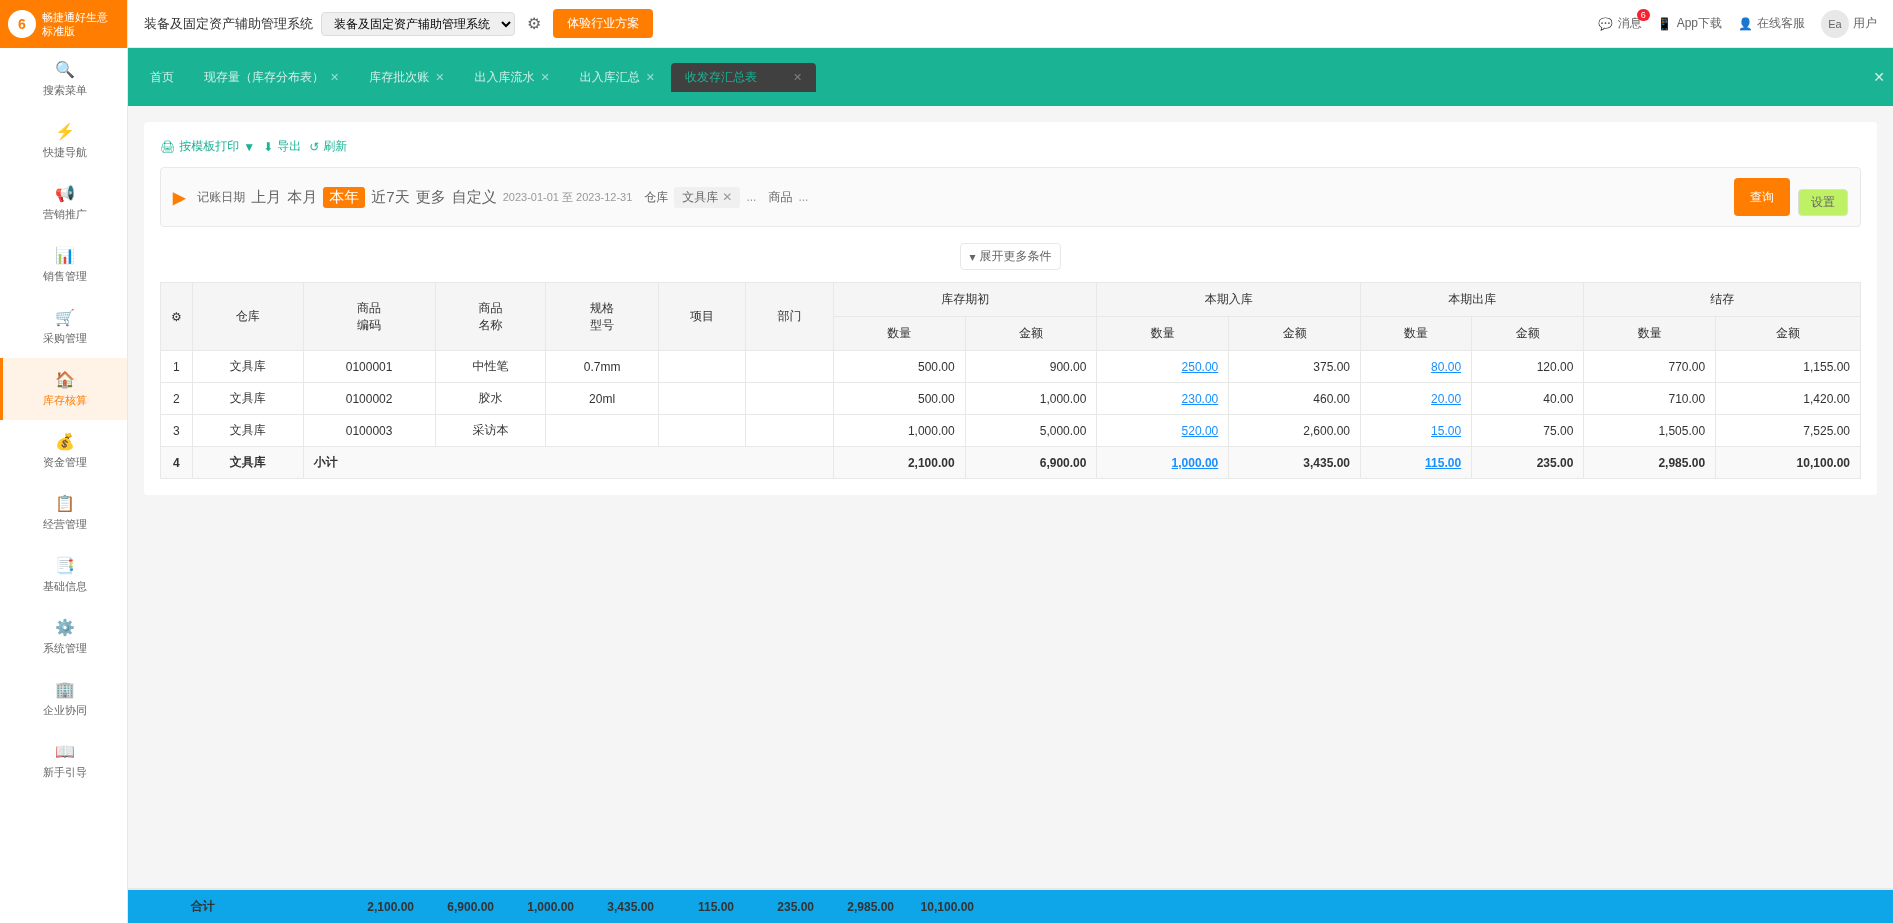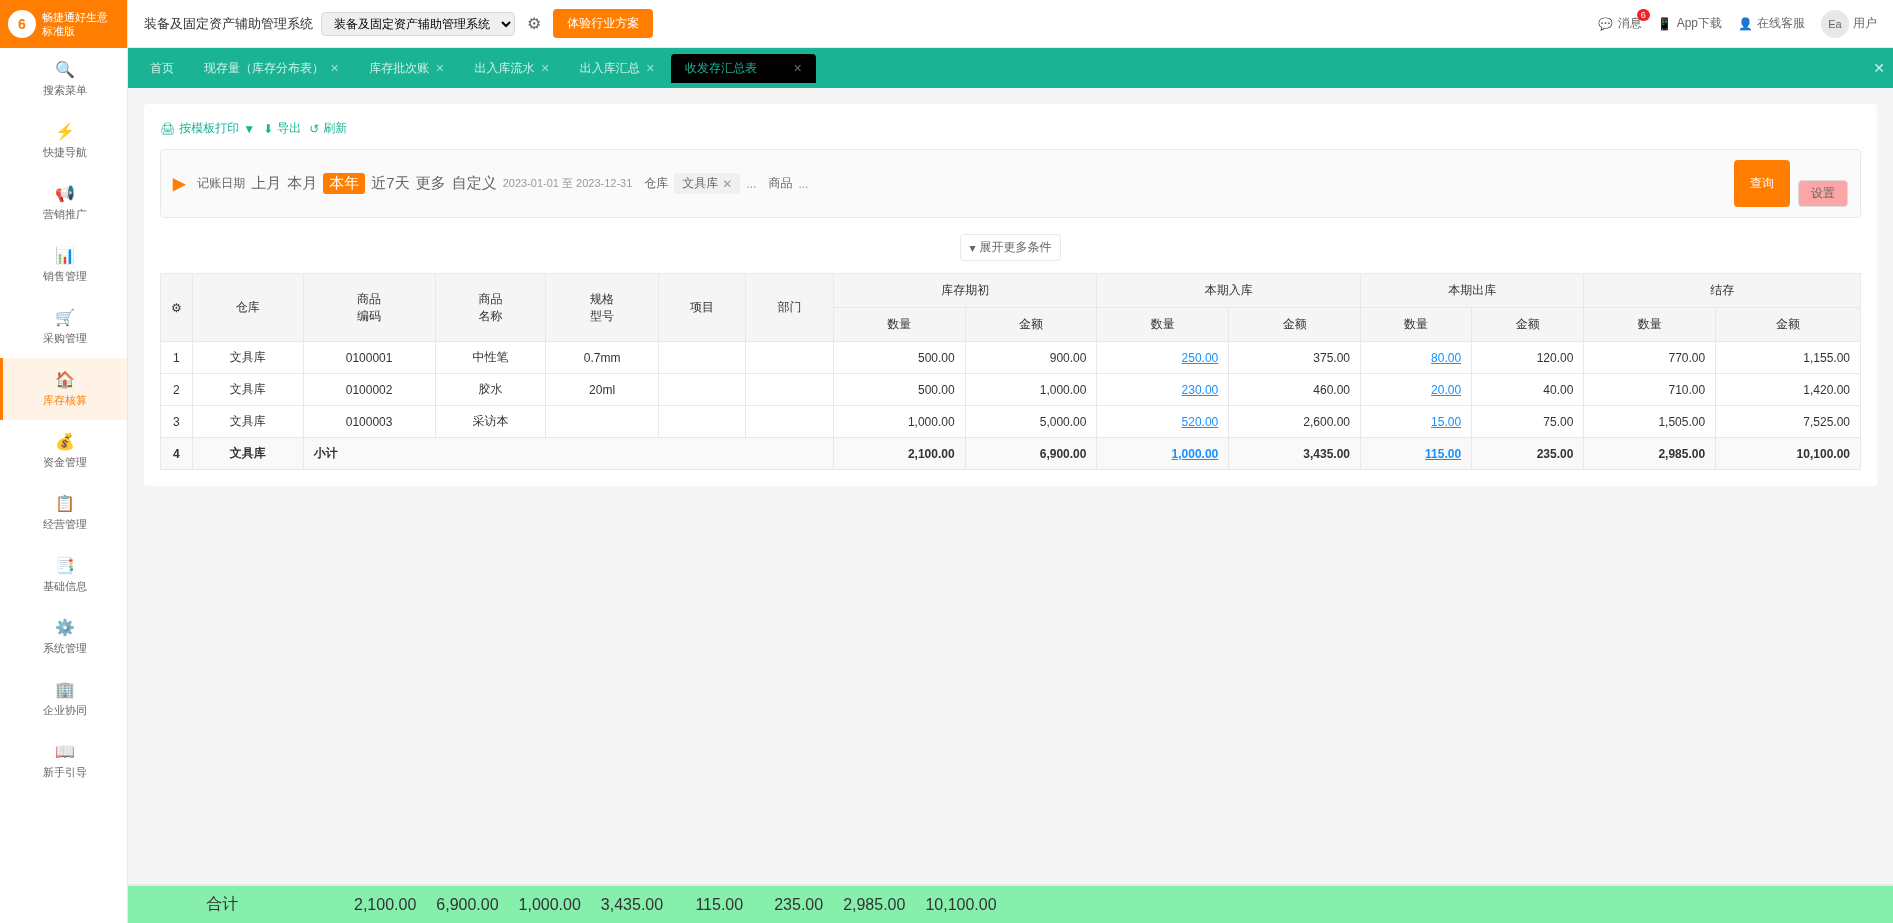--- a/index.html
+++ b/index.html
@@ -27,36 +27,36 @@
     .system-title { font-size: 13px; color: #333; }
     .header-select { border: 1px solid #ddd; border-radius: 4px; padding: 3px 8px; font-size: 12px; }
     .gear-btn { color: #666; cursor: pointer; font-size: 16px; padding: 4px; }
     .trial-btn { background: #ff7d00; color: #fff; border: none; border-radius: 4px; padding: 6px 14px; cursor: pointer; font-size: 12px; }
     .top-header-right { display: flex; align-items: center; gap: 16px; }
     .header-action { display: flex; align-items: center; gap: 4px; cursor: pointer; color: #666; font-size: 12px; position: relative; }
     .badge { position: absolute; top: -6px; right: -8px; background: #f5222d; color: #fff; border-radius: 8px; font-size: 9px; padding: 1px 4px; }
     .user-avatar { width: 28px; height: 28px; background: #e8e8e8; border-radius: 50%; display: flex; align-items: center; justify-content: center; font-size: 11px; color: #666; }
 
     
-    .tab-bar { background: #1ab394; display: flex; align-items: center; height: 40px; padding: 0 8px; flex-shrink: 0; }
+    .tab-bar { background: #1ab394; display: flex; align-items: center; height: 58px; padding: 0 8px; flex-shrink: 0; }
     .tab { display: flex; align-items: center; gap: 6px; padding: 6px 14px; cursor: pointer; font-size: 12px; color: rgba(255,255,255,0.8); border-radius: 4px 4px 0 0; margin-right: 2px; }
-    .tab.active { background: #000000; color: #1ab394; font-weight: 500; gap: 36px; }
+    .tab.active { background: #404040; color: #1ab394; font-weight: 500; gap: 36px; }
     .tab .close { font-size: 11px; opacity: 0.7; }
     .tab.active .close { color: #999; }
     .tab-close-all { margin-left: auto; color: #fff; opacity: 0.8; cursor: pointer; font-size: 14px; }
 
     
     .content { flex: 1; overflow-y: auto; padding: 16px; background: #f5f5f5; }
     .page-card { background: #fff; border-radius: 4px; padding: 16px; }
     .page-title { font-size: 15px; font-weight: 600; color: #333; margin-bottom: 16px; }
     .page-title-bar { display: flex; align-items: center; justify-content: space-between; margin-bottom: 12px; }
     .page-actions { display: flex; align-items: center; gap: 8px; }
     .action-btn { display: flex; align-items: center; gap: 4px; color: #1ab394; cursor: pointer; font-size: 12px; }
     .query-btn { background: #ff7d00; color: #fff; border: none; border-radius: 4px; padding: 0 16px; cursor: pointer; font-size: 12px; }
-    .set-btn { background: #fca5a5; color: #666; border: 1px solid #ddd; border-radius: 4px; padding: 4px 12px; cursor: pointer; font-size: 12px; margin-top: 20px; }
+    .set-btn { background: #bef264; color: #666; border: 1px solid #ddd; border-radius: 4px; padding: 4px 12px; cursor: pointer; font-size: 12px; margin-top: 11px; }
 
     
     .filter-bar { display: flex; align-items: center; gap: 12px; padding: 10px 12px; background: #fafafa; border: 1px solid #e8e8e8; border-radius: 4px; margin-bottom: 8px; }
     .filter-toggle { color: #ff7d00; cursor: pointer; font-size: 16px; font-weight: bold; }
     .filter-item { display: flex; align-items: center; gap: 6px; font-size: 12px; color: #666; }
     .date-links { display: flex; align-items: center; gap: 6px; }
     .date-link { color: #666; cursor: pointer; font-size: 15px; }
     .date-link.active { background: #ff7d00; color: #fff; border-radius: 3px; padding: 1px 6px; }
     .date-range { font-size: 11px; color: #999; }
     .warehouse-tag { display: flex; align-items: center; gap: 4px; background: #f0f0f0; border-radius: 3px; padding: 2px 8px; }
@@ -67,21 +67,21 @@
     
     .data-table { width: 100%; border-collapse: collapse; font-size: 12px; }
     .data-table th { background: #f5f5f5; border: 1px solid #e8e8e8; padding: 8px 10px; text-align: center; color: #333; font-weight: 500; white-space: nowrap; }
     .data-table td { border: 1px solid #e8e8e8; padding: 7px 10px; text-align: center; color: #333; white-space: nowrap; }
     .data-table tbody tr.subtotal { font-weight: bold; background: #f9f9f9; }
     .data-table td.number { text-align: right; }
     .data-table td.underline { text-decoration: underline; cursor: pointer; color: #1890ff; }
     .settings-icon-cell { width: 30px; }
 
     
-    .footer-bar { background: #86efac; border-top: 2px solid #e8e8e8; padding: 8px 16px; display: flex; align-items: center; font-size: 16px; font-weight: 400; flex-shrink: 0; }
+    .footer-bar { background: #0ea5e9; border-top: 2px solid #e8e8e8; padding: 8px 16px; display: flex; align-items: center; font-size: 12px; font-weight: 700; flex-shrink: 0; }
     .footer-label { width: 200px; }
     .footer-nums { display: flex; gap: 0; flex: 1; }
     .footer-num { text-align: right; padding: 0 10px; min-width: 80px; }
   </style>
 </head>
 <body>
 
 <div class="sidebar">
   <div class="sidebar-logo">
     <div class="sidebar-logo-icon">6</div>

